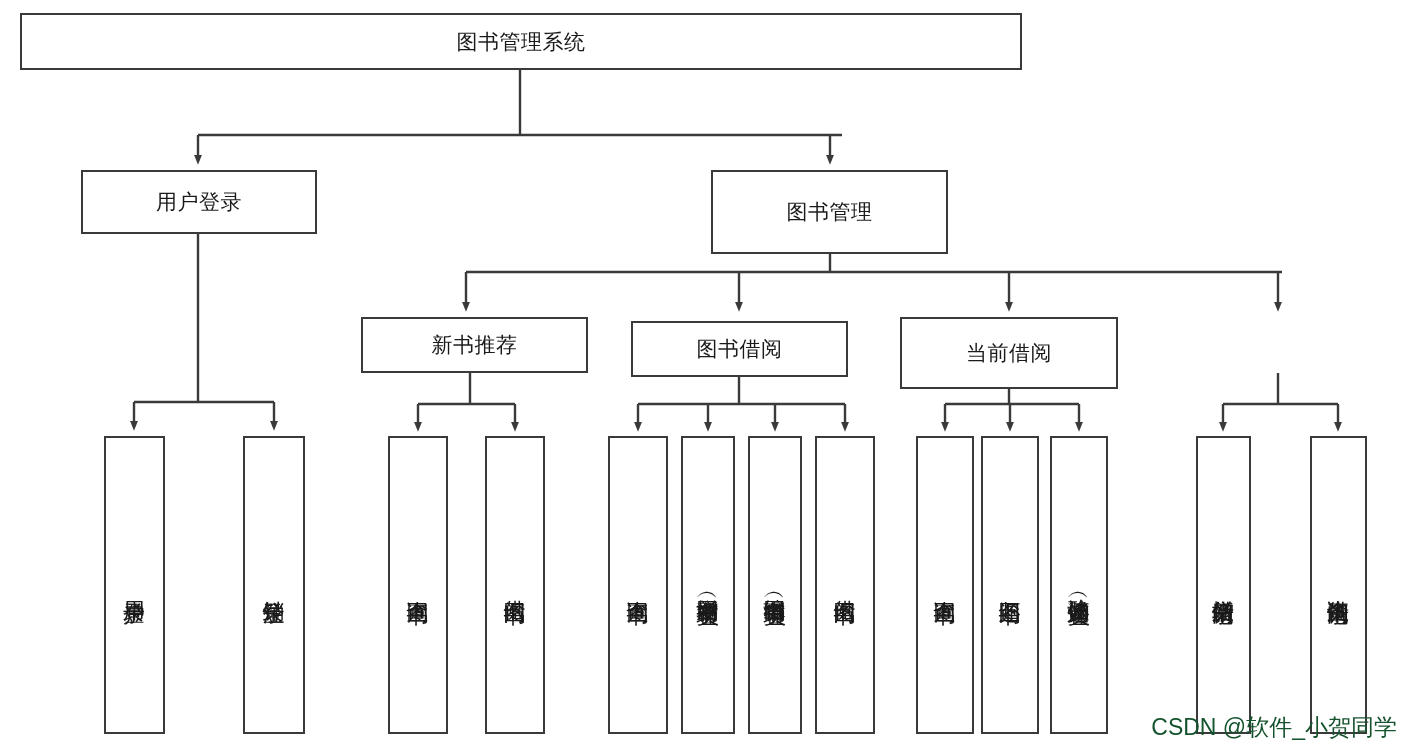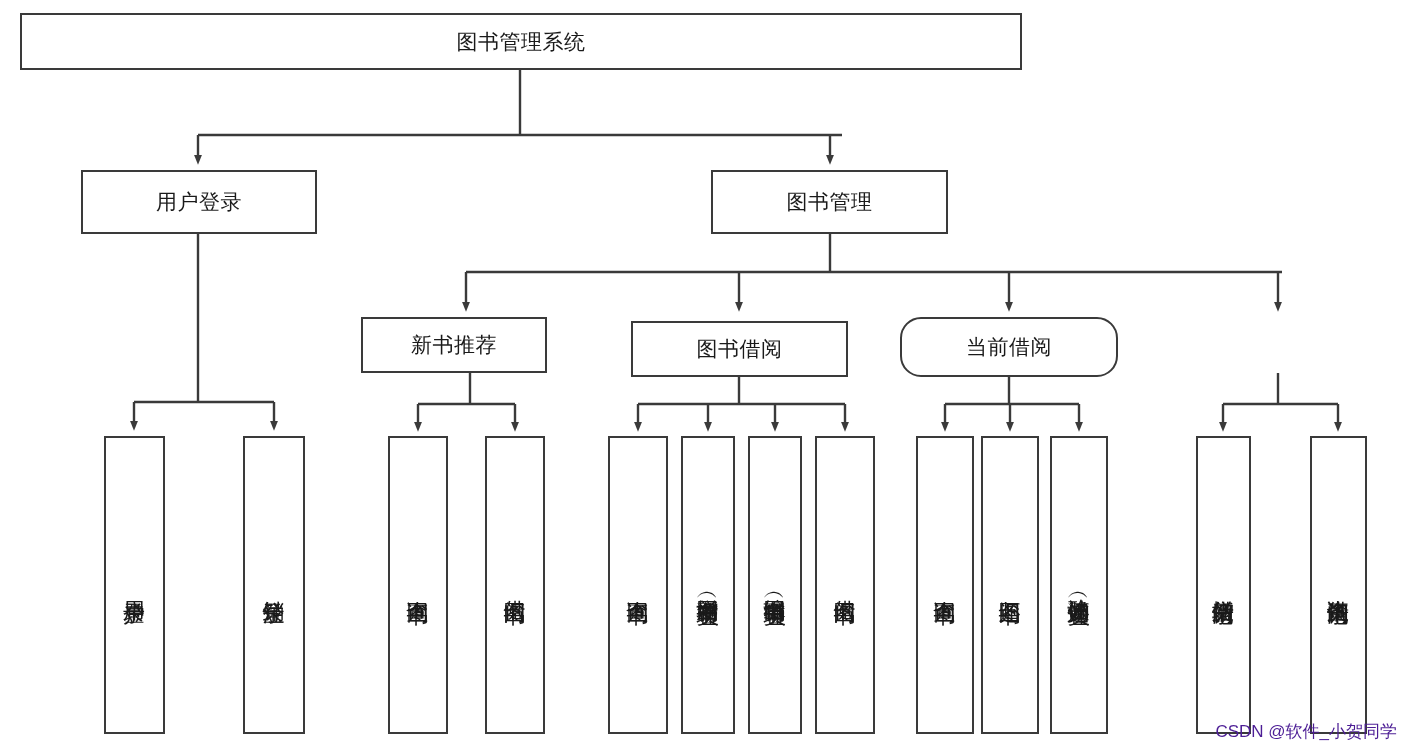--- a/index.html
+++ b/index.html
@@ -62,22 +62,22 @@
   }
   .wire {
     stroke: #3a3a3a;
     stroke-width: 2.4;
     fill: none;
   }
   .watermark {
     position: absolute;
     right: 8px;
     bottom: 4px;
-    font-size: 17px;
-    color: #4c1d95;
+    font-size: 23px;
+    color: #14532d;
     white-space: nowrap;
     user-select: none;
   }
 </style>
 </head>
 <body>
 
 <div id="stage">
 
   <svg class="wires" viewBox="0 0 1405 747">
@@ -128,31 +128,31 @@
     <path class="wire" d="M1338,404 L1338,423" marker-end="url(#ah)"></path>
   </svg>
 
   <div class="node root h" style="left:20px; top:13px; width:1002px; height:57px;">
     <span class="label">图书管理系统</span>
   </div>
 
   <div class="node h" style="left:81px; top:170px; width:236px; height:64px;">
     <span class="label">用户登录</span>
   </div>
-  <div class="node h" style="left:711px; top:170px; width:237px; height:64px;">
+  <div class="node h" style="left:711px; top:170px; width:237px; height:84px;">
     <span class="label">图书管理</span>
   </div>
 
-  <div class="node h" style="left:361px; top:317px; width:186px; height:56px;">
+  <div class="node h" style="left:361px; top:317px; width:227px; height:56px;">
     <span class="label">新书推荐</span>
   </div>
   <div class="node h" style="left:631px; top:321px; width:217px; height:56px;">
     <span class="label">图书借阅</span>
   </div>
-  <div class="node h" style="left:900px; top:317px; width:218px; height:60px;border-radius:21px;">
+  <div class="node h" style="left:900px; top:317px; width:218px; height:72px;">
     <span class="label">当前借阅</span>
   </div>
 
   <div class="node v" style="left:104px; top:436px; width:61px; height:298px;">
     <span class="label">用户登录</span>
   </div>
   <div class="node v" style="left:243px; top:436px; width:62px; height:298px;">
     <span class="label">注销登录</span>
   </div>
 

